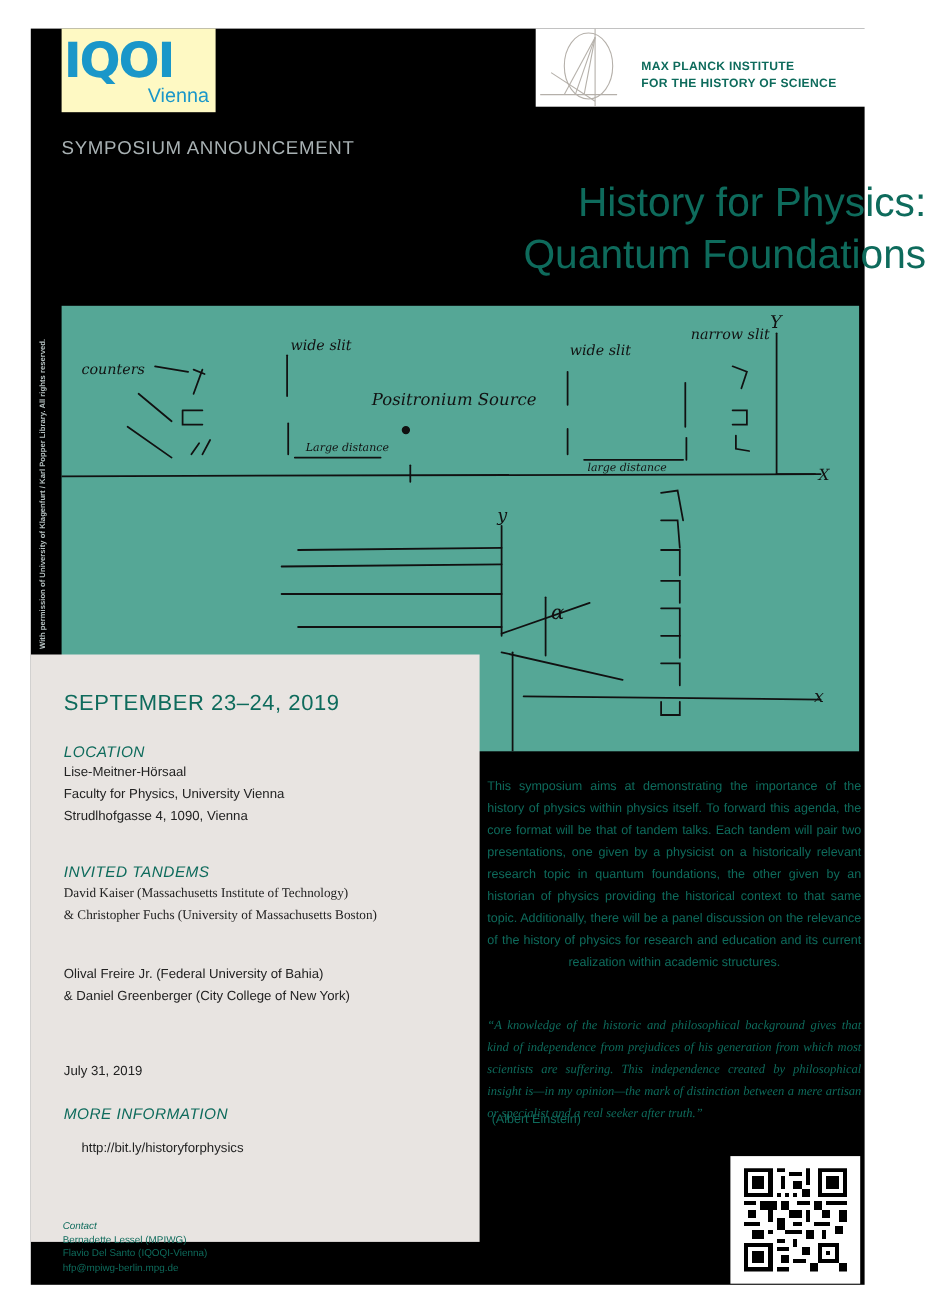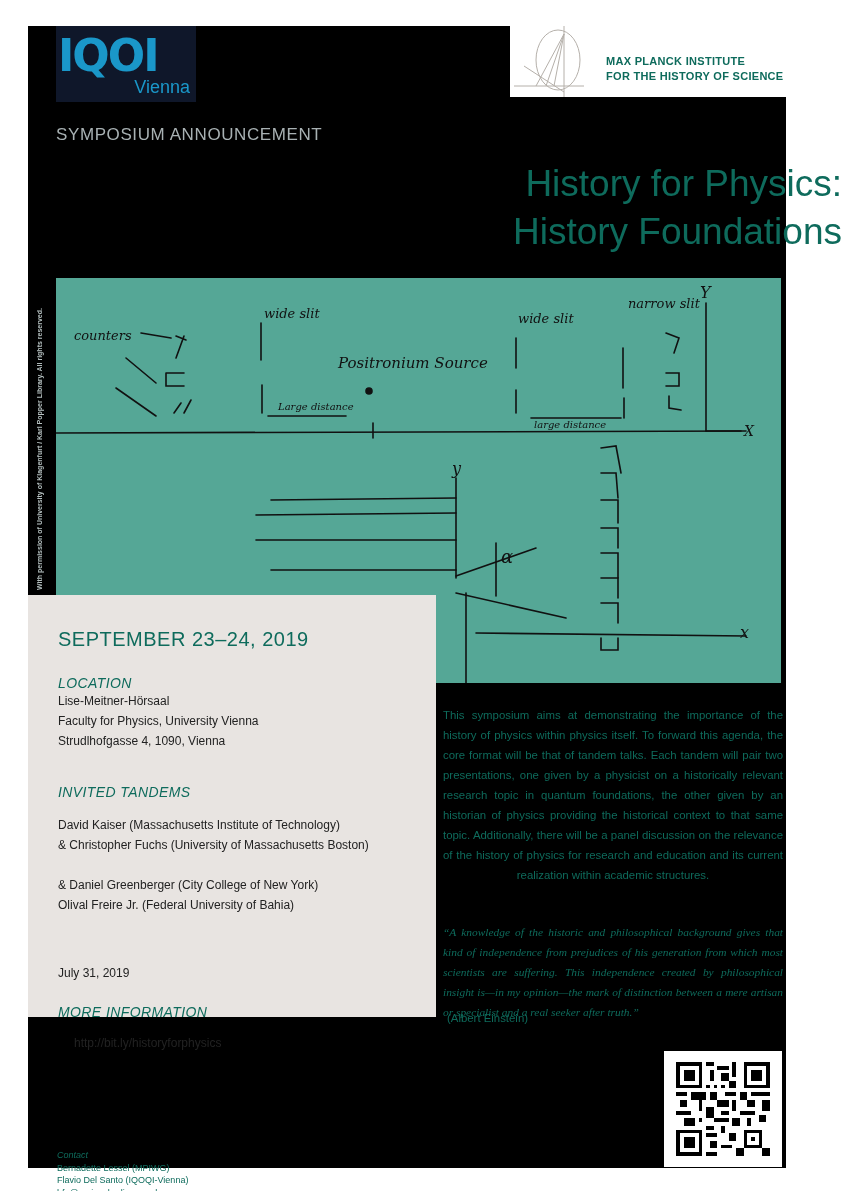--- a/index.html
+++ b/index.html
@@ -1,46 +1,46 @@
 <!DOCTYPE html>
 <html><head>
 <meta charset="utf-8">
 <style>
   html, body { margin:0; padding:0; }
   body { width:842px; height:1191px; background:#ffffff; position:relative; overflow:hidden;
          font-family:"Liberation Sans", sans-serif; }
   .poster { position:absolute; left:28px; top:26px; width:758px; height:1142px; background:#000; }
-  .logo-iqoqi { position:absolute; left:56px; top:26px; width:140px; height:76px; background:#0f172a; }
+  .logo-iqoqi { position:absolute; left:56px; top:26px; width:140px; height:76px; background:#fef9c3; }
   .logo-iqoqi .iqi { position:absolute; left:2px; top:4px; font-size:44px; font-weight:bold;
          color:#1a97c9; font-family:"DejaVu Sans", sans-serif; letter-spacing:-2px; }
   .logo-iqoqi .vienna { position:absolute; right:6px; bottom:4px; font-size:18px; color:#1a97c9; }
-  .logo-mpi { position:absolute; left:510px; top:26px; width:292px; height:71px; background:#fff; }
+  .logo-mpi { position:absolute; left:487px; top:26px; width:292px; height:71px; background:#fff;padding-left:47px; }
   .logo-mpi svg { position:absolute; left:4px; top:0; }
   .logo-mpi .mpi-text { position:absolute; left:96px; top:28px; font-size:11px; font-weight:bold;
          color:#0e6b5c; line-height:15px; letter-spacing:0.3px; }
   .kicker { position:absolute; left:56px; top:125px; font-size:17px; color:#a8b1b3; letter-spacing:0.6px; }
   .title { position:absolute; left:0; width:842px; top:160px; text-align:right; font-size:37px;
            line-height:48px; color:#0e6b5c; }
   .credit { position:absolute; left:36px; top:590px; transform-origin:0 0; transform:rotate(-90deg);
             font-size:7px; color:#b5c0c0; white-space:nowrap; font-weight:bold; width:310px; }
   .sketch { position:absolute; left:56px; top:278px; width:725px; height:405px; background:#55a796; }
   .sketch svg { position:absolute; left:0; top:0; }
-  .info { position:absolute; left:28px; top:595px; width:408px; height:422px; background:#e8e4e1; }
+  .info { position:absolute; left:28px; top:595px; width:408px; height:534px; background:#e8e4e1; }
   .info .date { position:absolute; left:30px; top:33px; font-size:20px; color:#0e6b5c; letter-spacing:0.5px; }
   .info .hdr { position:absolute; left:30px; font-size:14px; font-style:italic; color:#0e6b5c; letter-spacing:0.4px; }
   .info .txt { position:absolute; left:30px; font-size:12px; color:#222; line-height:20px; }
   .desc { position:absolute; left:443px; top:705px; width:340px; font-size:11.4px; line-height:20px;
           color:#0e6b5c; text-align:justify; text-align-last:center; }
   .quote { position:absolute; left:443px; top:922px; width:340px; font-size:11.4px; line-height:20px;
            color:#0e6b5c; font-style:italic; text-align:justify;font-family:Liberation Serif, serif; }
   .quote-attr { position:absolute; left:447px; top:1012px; font-size:11.4px; color:#0e6b5c; }
   .qr { position:absolute; left:664px; top:1051px; width:118px; height:116px; background:#fff; }
   .qr svg { position:absolute; left:12px; top:11px; }
   .contact { position:absolute; left:57px; top:1108px; font-size:9px; line-height:12.5px; color:#0e6b5c; }
-  .contact .label { font-style:italic;margin-top:41px; }
+  .contact .label { font-style:italic; }
 </style>
 </head>
 <body>
 
 <div class="poster"></div>
 
 <div class="logo-iqoqi">
   <span class="iqi">IQOI</span>
   <span class="vienna">Vienna</span>
 </div>
@@ -59,21 +59,21 @@
   </svg>
   <div class="mpi-text">
     <div>MAX PLANCK INSTITUTE</div>
     <div>FOR THE HISTORY OF SCIENCE</div>
   </div>
 </div>
 
 <div class="kicker">SYMPOSIUM ANNOUNCEMENT</div>
 <div class="title">
   <div>History for Physics:</div>
-  <div>History Foundations</div>
+  <div>Quantum Foundations</div>
 </div>
 
 <div class="credit">With permission of University of Klagenfurt / Karl Popper Library. All rights reserved.</div>
 
 <div class="sketch">
   <svg width="725" height="405">
     <g stroke="#111" fill="none" stroke-width="1.6" stroke-linecap="round">
 
       <line x1="0" y1="155" x2="690" y2="153"></line>
 
@@ -146,27 +146,27 @@
   <div class="date">SEPTEMBER 23–24, 2019</div>
 
   <div class="hdr" style="top:80px;font-style:italic;">LOCATION</div>
   <div class="txt" style="top:96px;">
     <div>Lise-Meitner-Hörsaal</div>
     <div>Faculty for Physics, University Vienna</div>
     <div>Strudlhofgasse 4, 1090, Vienna</div>
   </div>
 
   <div class="hdr" style="top:189px;">INVITED TANDEMS</div>
-  <div class="txt" style="top:220px;">
+  <div class="txt" style="top:206px;font-family:Liberation Serif, serif;">
     <div>David Kaiser (Massachusetts Institute of Technology)</div>
     <div>&amp; Christopher Fuchs (University of Massachusetts Boston)</div>
   </div>
   <div class="txt" style="top:280px;">
+    <div>Olival Freire Jr. (Federal University of Bahia)</div>
     <div>&amp; Daniel Greenberger (City College of New York)</div>
-    <div>Olival Freire Jr. (Federal University of Bahia)</div>
   </div>
 
   <div class="txt" style="top:368px;">July 31, 2019</div>
 
   <div class="hdr" style="top:409px;text-align:center;">MORE INFORMATION</div>
   <div class="txt" style="top:438px;margin-left:16px;">http://bit.ly/historyforphysics</div>
 </div>
 
 <div class="desc">This symposium aims at demonstrating the importance of the history of physics within physics itself. To forward this agenda, the core format will be that of tandem talks. Each tandem will pair two presentations, one given by a physicist on a historically relevant research topic in quantum foundations, the other given by an historian of physics providing the historical context to that same topic. Additionally, there will be a panel discussion on the relevance of the history of physics for research and education and its current realization within academic structures.</div>
 <div class="quote">“A knowledge of the historic and philosophical background gives that kind of independence from prejudices of his generation from which most scientists are suffering. This independence created by philosophical insight is—in my opinion—the mark of distinction between a mere artisan or specialist and a real seeker after truth.”</div>

